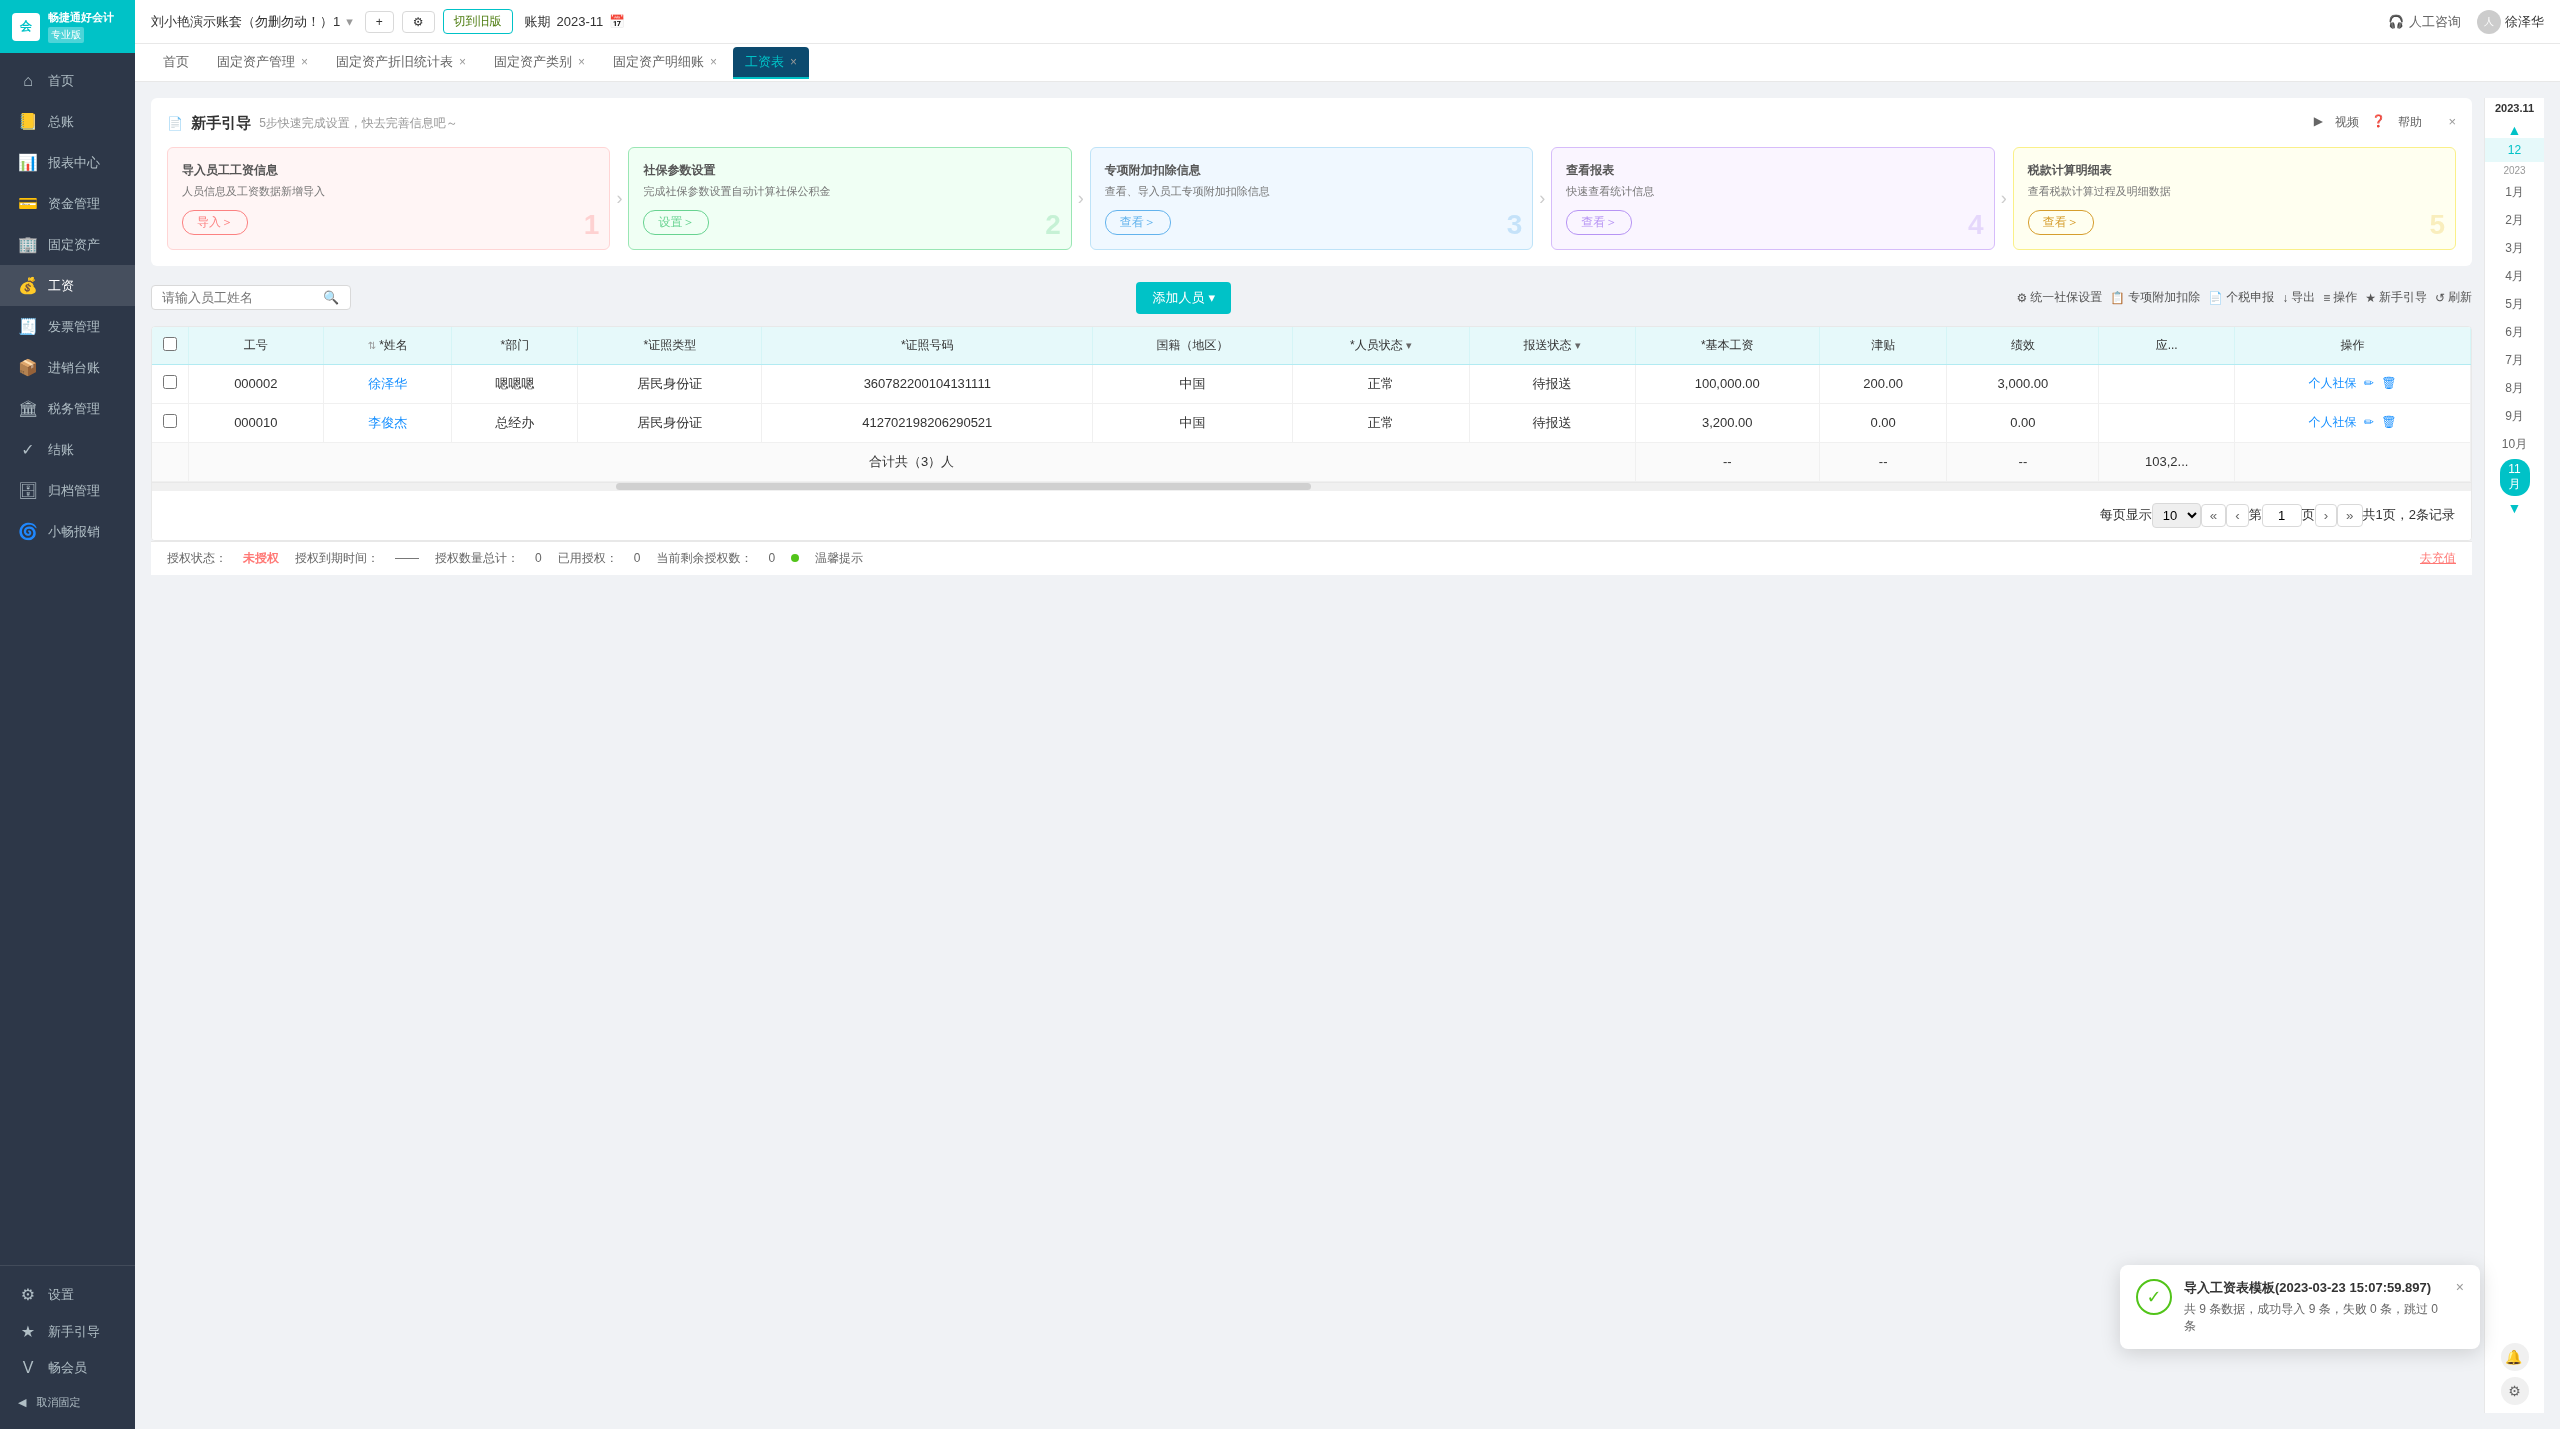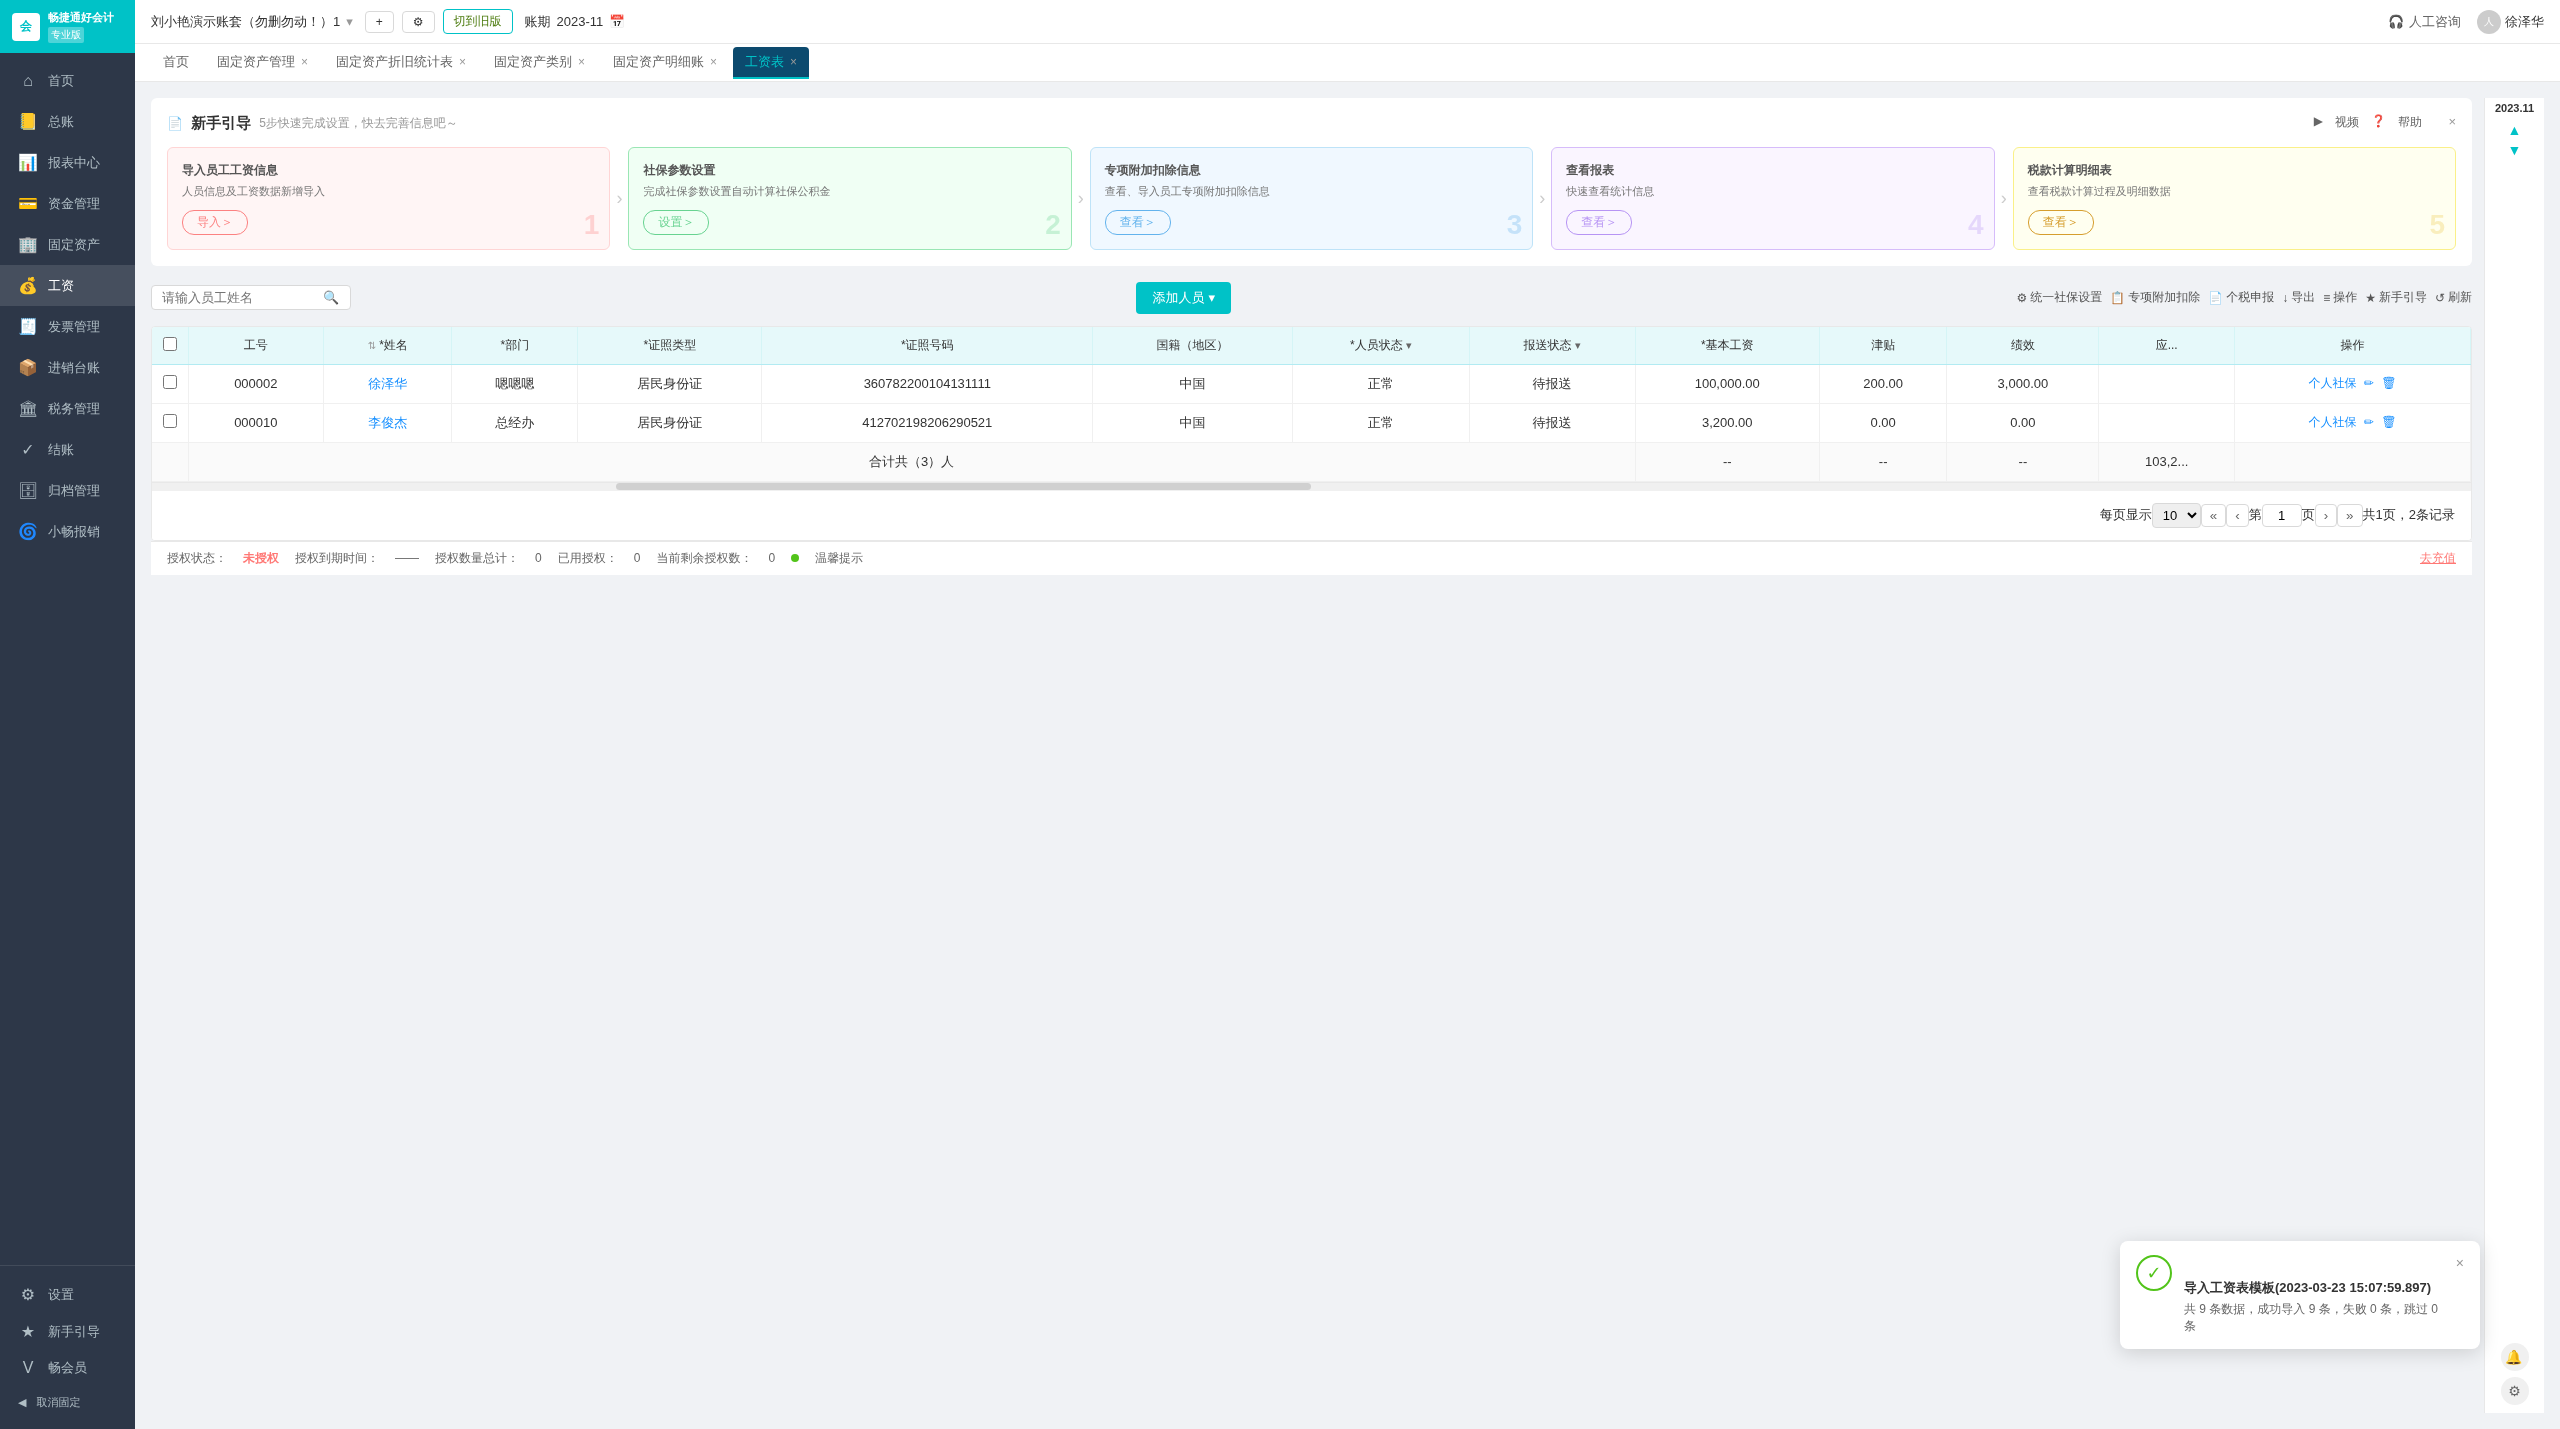--- a/index.html
+++ b/index.html
@@ -126,21 +126,21 @@
     .rp-month.active { background: #00c2c7; color: #fff; border-radius: 50%; width: 30px; margin: 0 auto; }
     .rp-month.highlight { background: #e6f9fa; color: #00c2c7; }
     .rp-icons { margin-top: auto; display: flex; flex-direction: column; gap: 6px; align-items: center; padding-bottom: 8px; }
     .rp-icon { width: 28px; height: 28px; border-radius: 50%; background: #f0f0f0; display: flex; align-items: center; justify-content: center; font-size: 14px; cursor: pointer; color: #666; }
 
     
     .notification-popup {
       position: fixed; bottom: 80px; right: 80px; background: #fff; border-radius: 8px; box-shadow: 0 4px 20px rgba(0,0,0,0.15); padding: 14px 16px; display: flex; align-items: flex-start; gap: 12px; max-width: 360px; z-index: 100;
     }
     .notif-icon { width: 36px; height: 36px; border-radius: 50%; border: 2px solid #52c41a; display: flex; align-items: center; justify-content: center; color: #52c41a; font-size: 18px; flex-shrink: 0; }
-    .notif-content { flex: 1; margin-top: 24px; }
+    .notif-content { flex: 1; }
     .notif-title { font-size: 13px; font-weight: bold; color: #333; margin-bottom: 4px; }
     .notif-desc { font-size: 12px; color: #666; }
     .notif-close { color: #999; cursor: pointer; font-size: 14px; }
   </style>
 </head>
 <body>
 
 <div class="sidebar">
   <div class="sidebar-logo">
     <div class="sidebar-logo-icon">会</div>
@@ -497,20 +497,35 @@
         <span class="warning-dot"></span>
         <span>温馨提示</span>
         <span class="auth-link" style="margin-left:auto;">去充值</span>
       </div>
 
     </div>
 
     <div class="right-panel" style="position:relative;">
       <div class="rp-year">2023.11</div>
       <div class="rp-nav">▲</div>
+      <div class="rp-months">
+        <div class="rp-month highlight">12</div>
+        <div style="font-size:10px; color:#999; padding:2px;">2023</div>
+        <div class="rp-month">1月</div>
+        <div class="rp-month">2月</div>
+        <div class="rp-month">3月</div>
+        <div class="rp-month">4月</div>
+        <div class="rp-month">5月</div>
+        <div class="rp-month">6月</div>
+        <div class="rp-month">7月</div>
+        <div class="rp-month">8月</div>
+        <div class="rp-month">9月</div>
+        <div class="rp-month">10月</div>
+        <div class="rp-month active" style="background:#00c2c7; color:#fff; border-radius:14px; padding:3px 6px;">11月</div>
+      </div>
       <div class="rp-nav" style="margin-top:4px;">▼</div>
       <div class="rp-icons">
         <div class="rp-icon">🔔</div>
         <div class="rp-icon">⚙</div>
       </div>
     </div>
   </div>
 
 </div>
 

